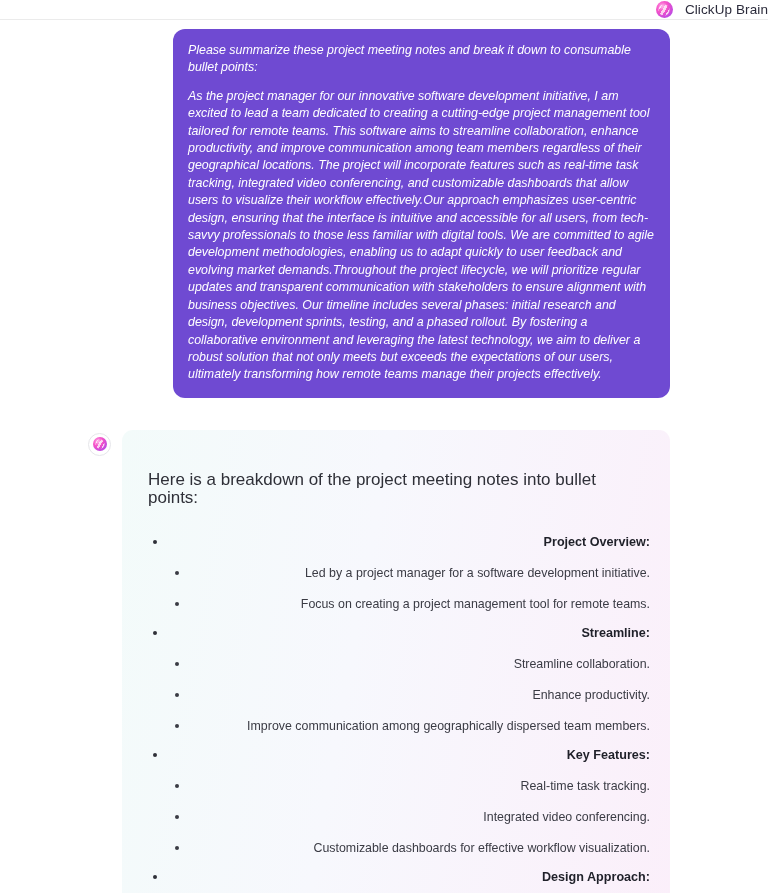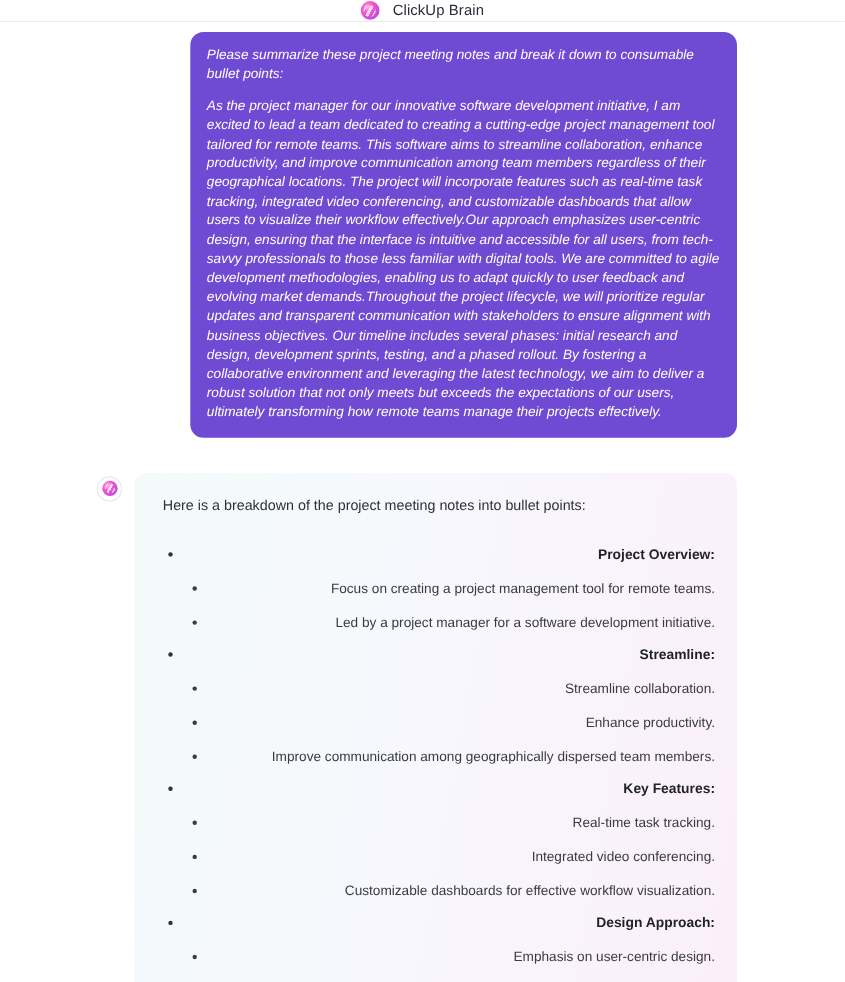--- a/index.html
+++ b/index.html
@@ -20,21 +20,21 @@
   }
 
   
   .header {
     height: 20px;
     width: 100%;
     background: #ffffff;
     border-bottom: 1px solid #ebebeb;
     display: flex;
     align-items: center;
-    justify-content: center;
+    justify-content: flex-end;
     gap: 12px;
   }
   .header-title {
     font-size: 13.5px;
     color: #2b2b3b;
     letter-spacing: .1px;
   }
 
   
   .brand-logo {
@@ -118,24 +118,25 @@
   .assistant-card {
     margin-left: 11px;
     flex: 1 1 auto;
     min-height: 523px;
     background: linear-gradient(100deg, #f3fbfa 0%, #f7f8fd 42%, #fbeffa 100%);
     border-radius: 11px;
     padding: 17px 20px 24px 20px;
   }
 
   .assistant-intro {
-    font-size: 13px;
+    font-size: 17px;
     color: #2f3038;
     line-height: 18px;
     padding: 4px 0 0 6px;
+    margin-top: 20px;
   }
 
   
   ul.outline {
     list-style: none;
     margin: 26px 0 0 0;
     padding: 0;
   }
   ul.outline > li.section { margin-bottom: 11px; text-align: right; }
 
@@ -203,22 +204,22 @@
       <div class="assistant-avatar">
         <span class="brand-logo"></span>
       </div>
 
       <div class="assistant-card">
         <div class="assistant-intro">Here is a breakdown of the project meeting notes into bullet points:</div>
         <ul class="outline">
             <li class="section">
               <div class="section-head">Project Overview:</div>
               <ul class="sub">
+                <li>Led by a project manager for a software development initiative.</li>
                 <li>Focus on creating a project management tool for remote teams.</li>
-                <li>Led by a project manager for a software development initiative.</li>
               </ul>
             </li>
             <li class="section">
               <div class="section-head">Streamline:</div>
               <ul class="sub">
                 <li>Streamline collaboration.</li>
                 <li>Enhance productivity.</li>
                 <li>Improve communication among geographically dispersed team members.</li>
               </ul>
             </li>

